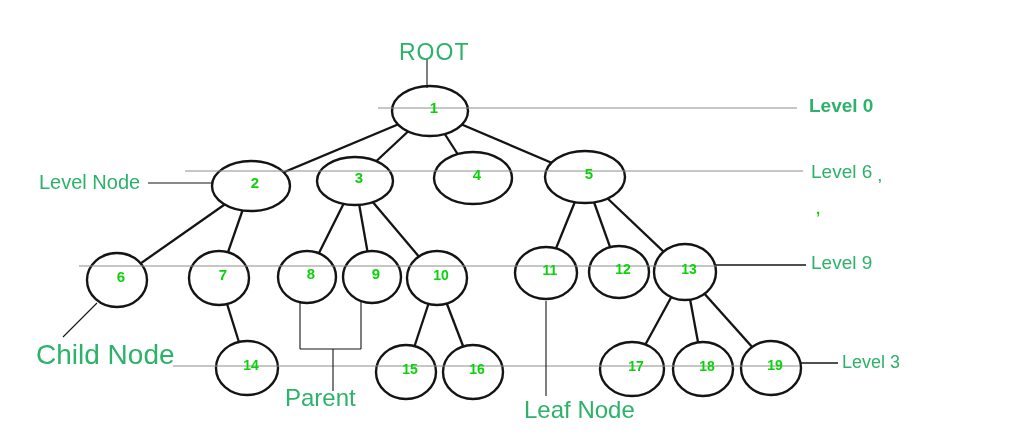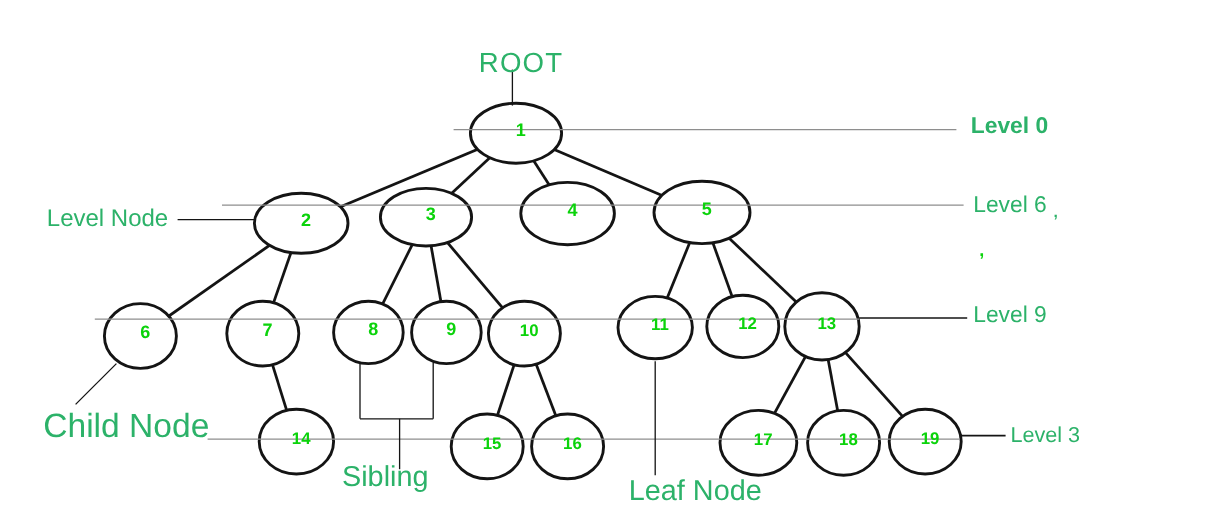--- a/index.html
+++ b/index.html
@@ -106,17 +106,17 @@
       <text x="775" y="370" fill="#0bd30b" font-size="14" font-weight="bold" text-anchor="middle" font-family="&quot;Liberation Sans&quot;, sans-serif">19</text>
     </svg>
 
   <div class="lbl lbl-root">ROOT</div>
   <div class="lbl lbl-l0">Level 0</div>
   <div class="lbl lbl-l1">Level 6</div>
   <div class="lbl lbl-l2">Level 9</div>
   <div class="lbl lbl-l3">Level 3</div>
   <div class="lbl lbl-parent">Level Node</div>
   <div class="lbl lbl-child">Child Node</div>
-  <div class="lbl lbl-sibling">Sibling</div>
+  <div class="lbl lbl-sibling">Parent</div>
   <div class="lbl lbl-leaf">Leaf Node</div>
   <div class="lbl lbl-stray1">,</div>
   <div class="lbl lbl-stray2">,</div>
 </div>
 
 </body></html>

